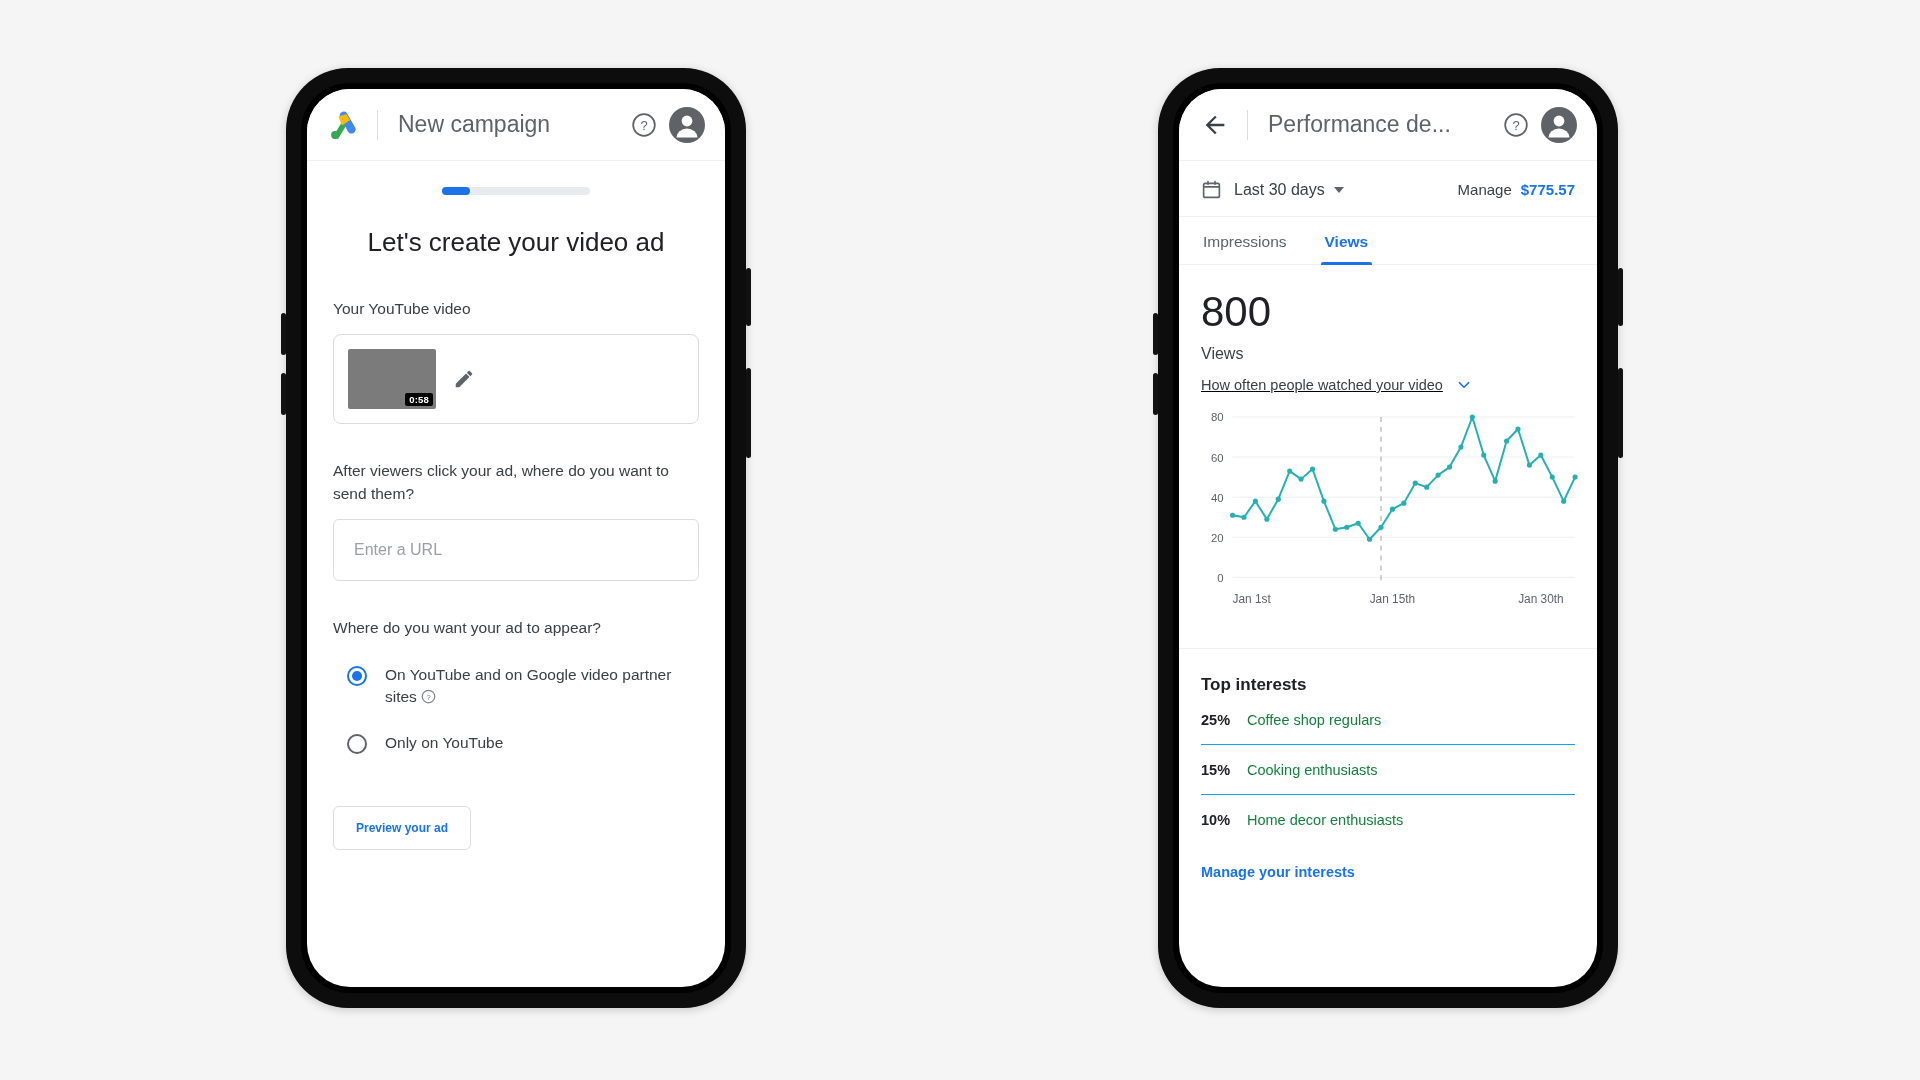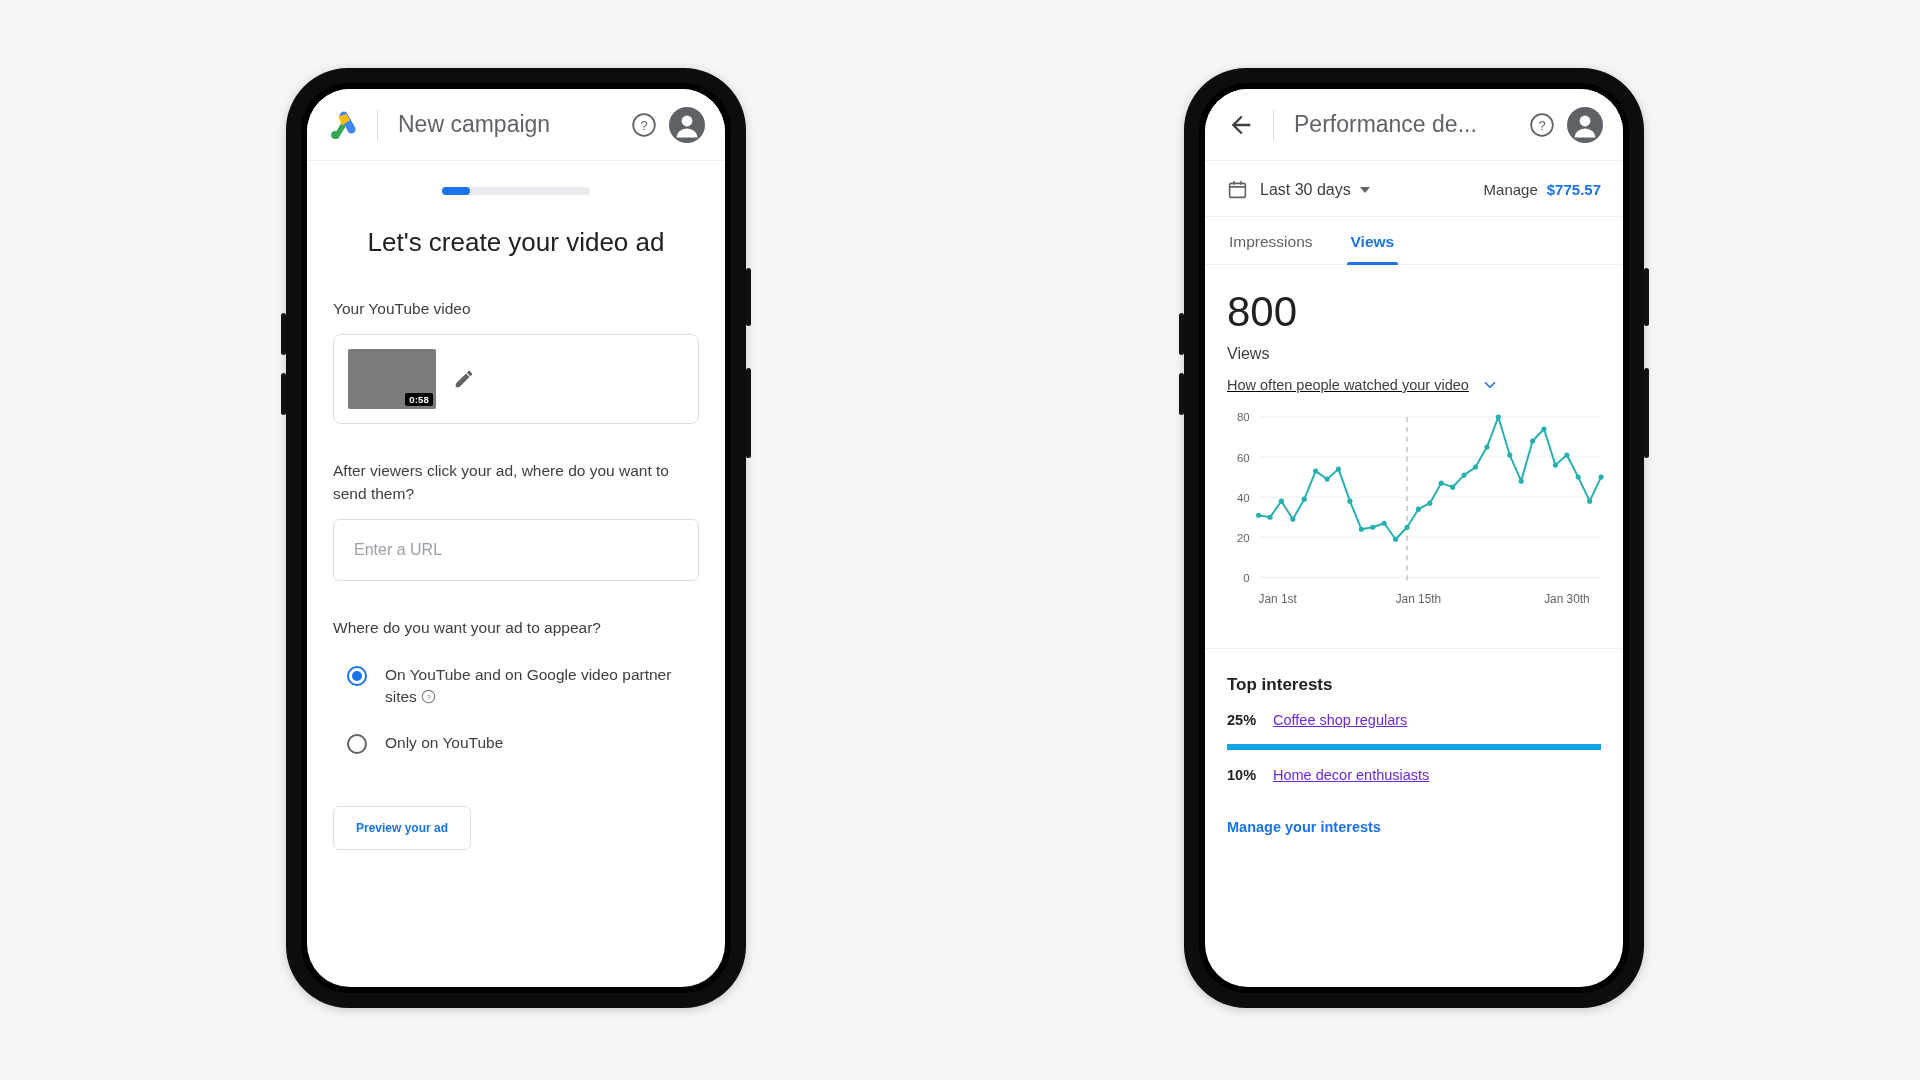--- a/index.html
+++ b/index.html
@@ -39,21 +39,21 @@
   }
   .side-btn {
     position: absolute;
     background: #111;
     border-radius: 3px;
     width: 5px;
   }
 
   
   #phone-left  { left: 286px; top: 68px; width: 460px; height: 940px; }
-  #phone-right { left: 1184px; top: 68px; width: 460px; height: 940px; }
+  #phone-right { left: 1158px; top: 68px; width: 460px; height: 940px; }
 
   
   .appbar {
     height: 72px;
     display: flex; align-items: center;
     padding: 0 20px 0 22px;
     border-bottom: 1px solid #eceff1;
     background: #fff;
   }
   .ads-logo { width: 30px; height: 28px; flex: 0 0 auto; }
@@ -224,24 +224,24 @@
   .chev-down-blue { width: 18px; height: 18px; margin-left: 12px; }
 
   .chart-area { padding: 14px 14px 0 14px; }
   .divider-thick { height: 1px; background: #eceff1; margin: 26px 0 0 0; }
 
   .interests { padding: 26px 22px 0 22px; }
   .interests-title { font-size: 17px; color: #202124; font-weight: 700; }
   .interest-row {
     display: flex; align-items: center;
     padding: 17px 0 16px 0;
-    border-bottom: 6px solid #0ea5e9;
+    border-bottom: 1px solid #0ea5e9;
   }
   .interest-pct { font-size: 14.5px; color: #202124; font-weight: 700; width: 46px; flex: 0 0 auto; }
-  .interest-name { font-size: 14.5px; color: #6d28d9; text-decoration: underline; }
+  .interest-name { font-size: 14.5px; color: #15803d; }
   .manage-link {
     display: inline-block; margin-top: 20px;
     font-size: 14.5px; color: #1a73e8; font-weight: 700;
     text-decoration: none; cursor: pointer;
   }
 </style>
 </head>
 <body>
 
 <div class="stage">
@@ -445,20 +445,24 @@
         </div>
 
         <div class="divider-thick"></div>
 
         <div class="interests">
           <div class="interests-title">Top interests</div>
           <div class="interest-row">
             <span class="interest-pct">25%</span>
             <span class="interest-name">Coffee shop regulars</span>
           </div>
+          <div class="interest-row">
+            <span class="interest-pct">15%</span>
+            <span class="interest-name">Cooking enthusiasts</span>
+          </div>
           <div class="interest-row" style="border-bottom:none">
             <span class="interest-pct">10%</span>
             <span class="interest-name">Home decor enthusiasts</span>
           </div>
           <a class="manage-link">Manage your interests</a>
         </div>
 
       </div>
     </div>
   </div>

